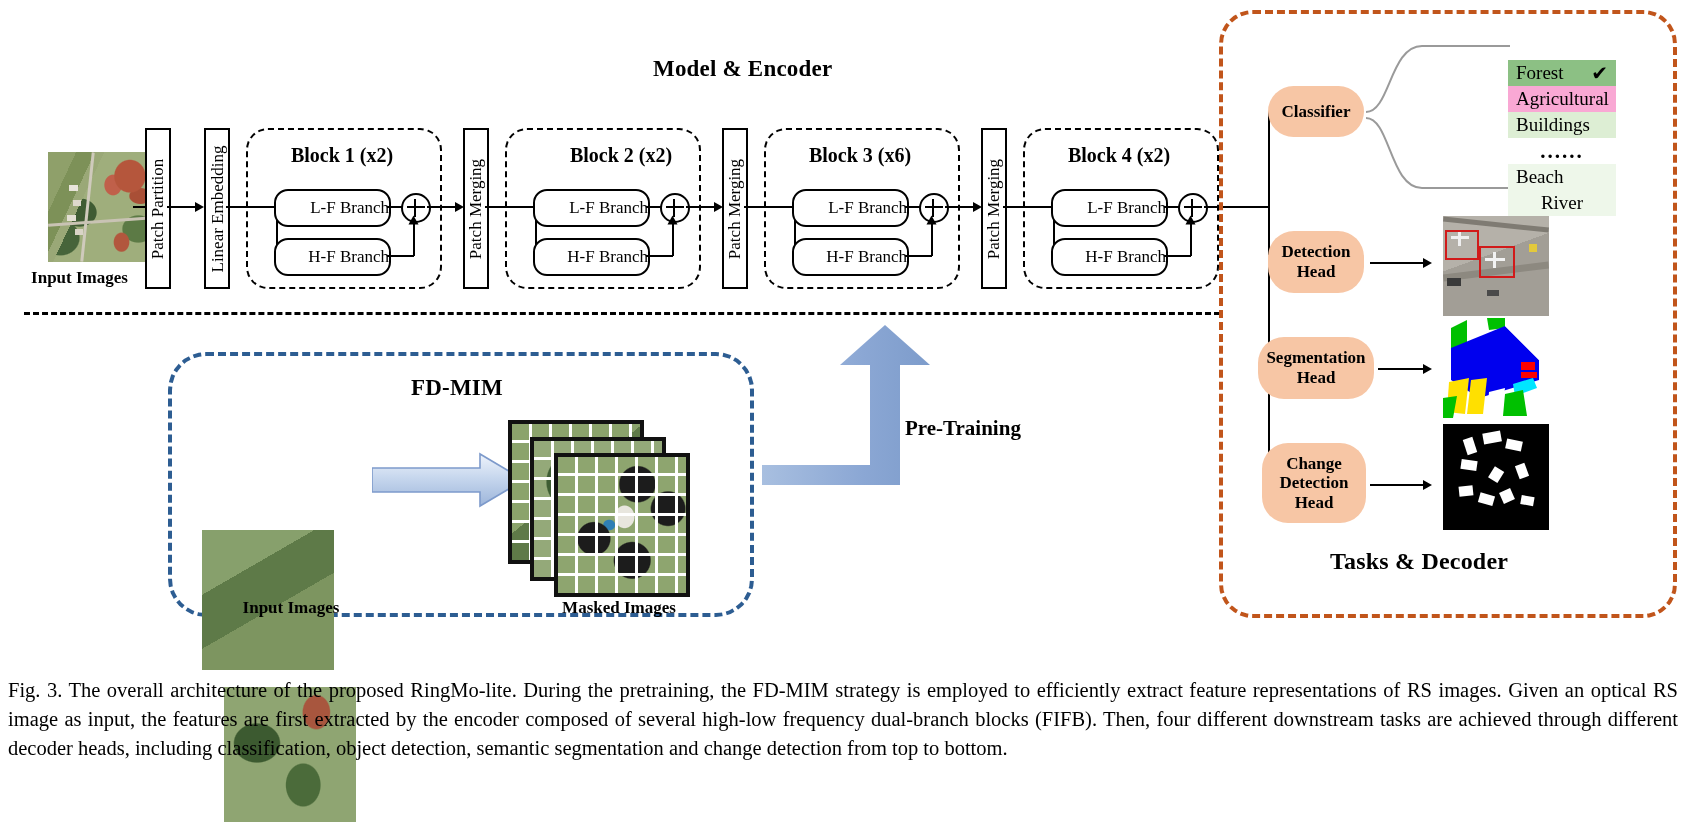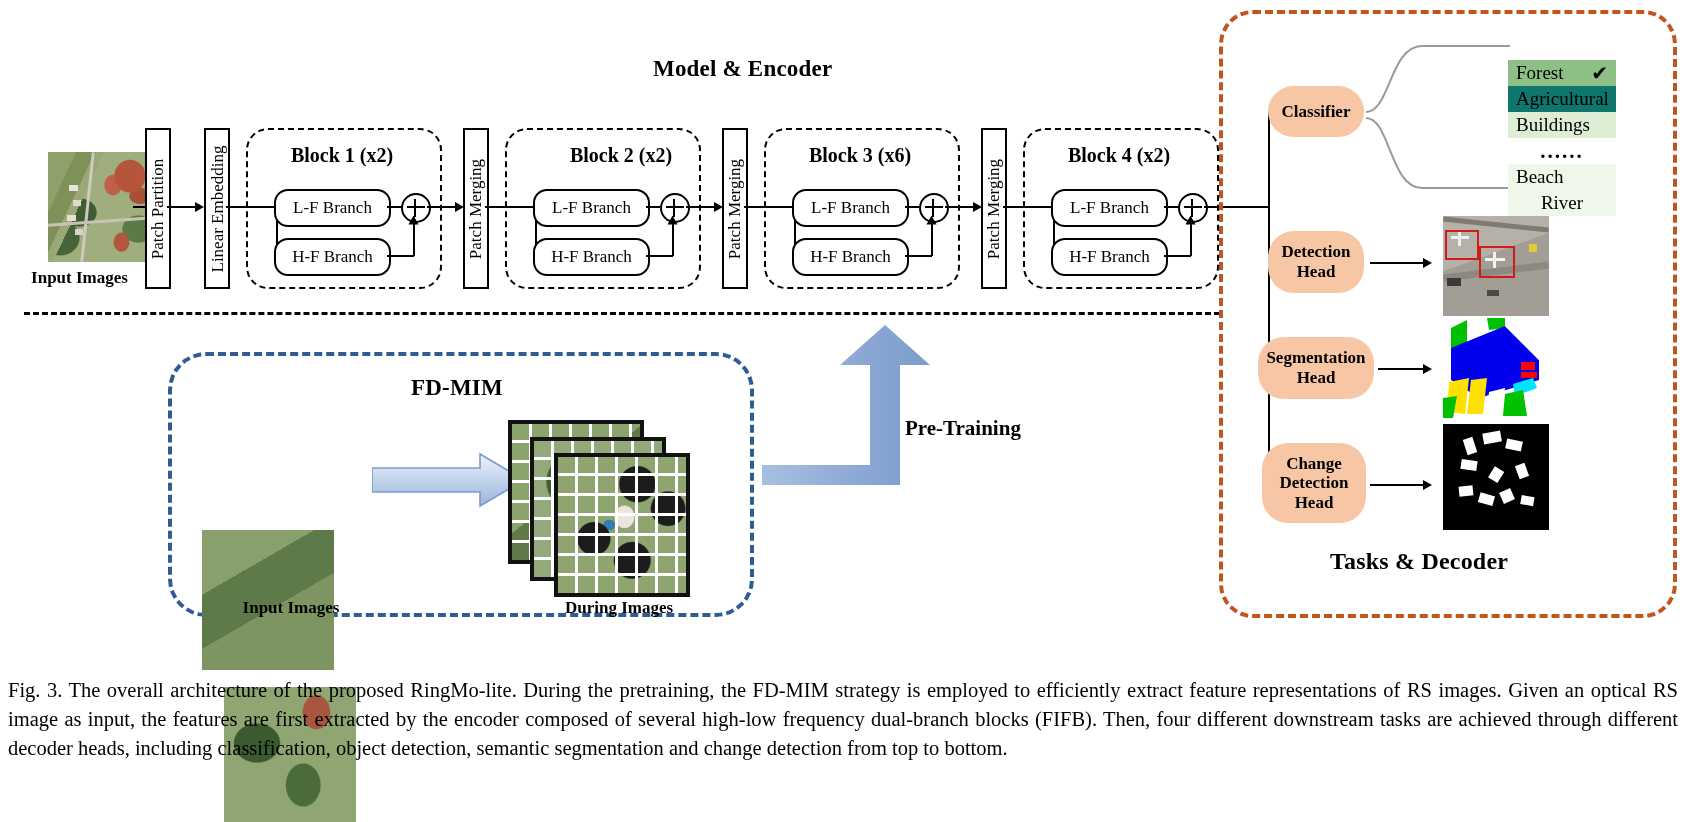--- a/index.html
+++ b/index.html
@@ -19,21 +19,21 @@
   
   .vbox{border:2px solid #000;background:#fff;
         display:flex;align-items:center;justify-content:center;}
   .vbox .vlabel{position:absolute;}
 
   
   .dblock{border:2.5px dashed #000;border-radius:22px;background:#fff;}
 
   
   .branch{border:2px solid #000;border-radius:14px;background:#fff;
-          display:flex;align-items:center;justify-content:center;
+          display:flex;align-items:center;justify-content:flex-end;
           font-size:17px;}
 
   
   .hline{background:#000;height:2px;}
   .vline{background:#000;width:2px;}
 
   
   .arrw{width:0;height:0;border-top:5px solid transparent;
         border-bottom:5px solid transparent;border-left:9px solid #000;}
 
@@ -269,21 +269,21 @@
               background:
                 repeating-linear-gradient(0deg,transparent 0 17px,#fff 17px 20px),
                 repeating-linear-gradient(90deg,transparent 0 17px,#fff 17px 20px),
                 radial-gradient(circle at 62% 20%,#1c1c1c 0 13%,transparent 14%),
                 radial-gradient(circle at 86% 38%,#1c1c1c 0 12%,transparent 13%),
                 radial-gradient(circle at 28% 60%,#1c1c1c 0 13%,transparent 14%),
                 radial-gradient(circle at 58% 76%,#1c1c1c 0 14%,transparent 15%),
                 radial-gradient(ellipse at 52% 44%,#e8e6de 0 10%,transparent 11%),
                 radial-gradient(ellipse at 40% 50%,#2f7fb5 0 5%,transparent 6%),
                 linear-gradient(135deg,#8ea56f 0 100%);"></div>
-  <div class="abs caplabel" style="left:524px;top:598px;width:190px;text-align:center;">During Images</div>
+  <div class="abs caplabel" style="left:524px;top:598px;width:190px;text-align:center;">Masked Images</div>
 
   <svg class="abs" style="left:762px;top:325px;" width="180" height="160">
     <defs>
       <linearGradient id="bluearrow" x1="0" y1="0" x2="1" y2="0">
         <stop offset="0%" stop-color="#a8bfe0"></stop>
         <stop offset="60%" stop-color="#8ba7d4"></stop>
         <stop offset="100%" stop-color="#7d9ccb"></stop>
       </linearGradient>
     </defs>
     <polygon points="0,140 0,160 138,160 138,40 168,40 123,0 78,40 108,40 108,140" fill="url(#bluearrow)"></polygon>
@@ -302,21 +302,21 @@
   <svg class="abs" style="left:1364px;top:40px;" width="146" height="155">
     <path d="M2,72 C26,72 26,6 58,6 L146,6" fill="none" stroke="#9a9a9a" stroke-width="2"></path>
     <path d="M2,78 C26,78 26,148 58,148 L146,148" fill="none" stroke="#9a9a9a" stroke-width="2"></path>
   </svg>
 
   <div class="abs" style="left:1508px;top:38px;width:108px;margin-top:22px;">
     <div class="clsrow" style="background:#8cc084;">
       <span>Forest</span>
       <span style="font-size:20px;">✔</span>
     </div>
-    <div class="clsrow" style="background:#0f766e;">
+    <div class="clsrow" style="background:#f9a8d4;">
       <span>Agricultural</span>
     </div>
     <div class="clsrow" style="background:#ddeed4;">
       <span>Buildings</span>
     </div>
     <div class="clsrow" style="background:#fff;justify-content:center;">
       <span class="dots">......</span>
     </div>
     <div class="clsrow" style="background:#eef7ea;">
       <span>Beach</span>

